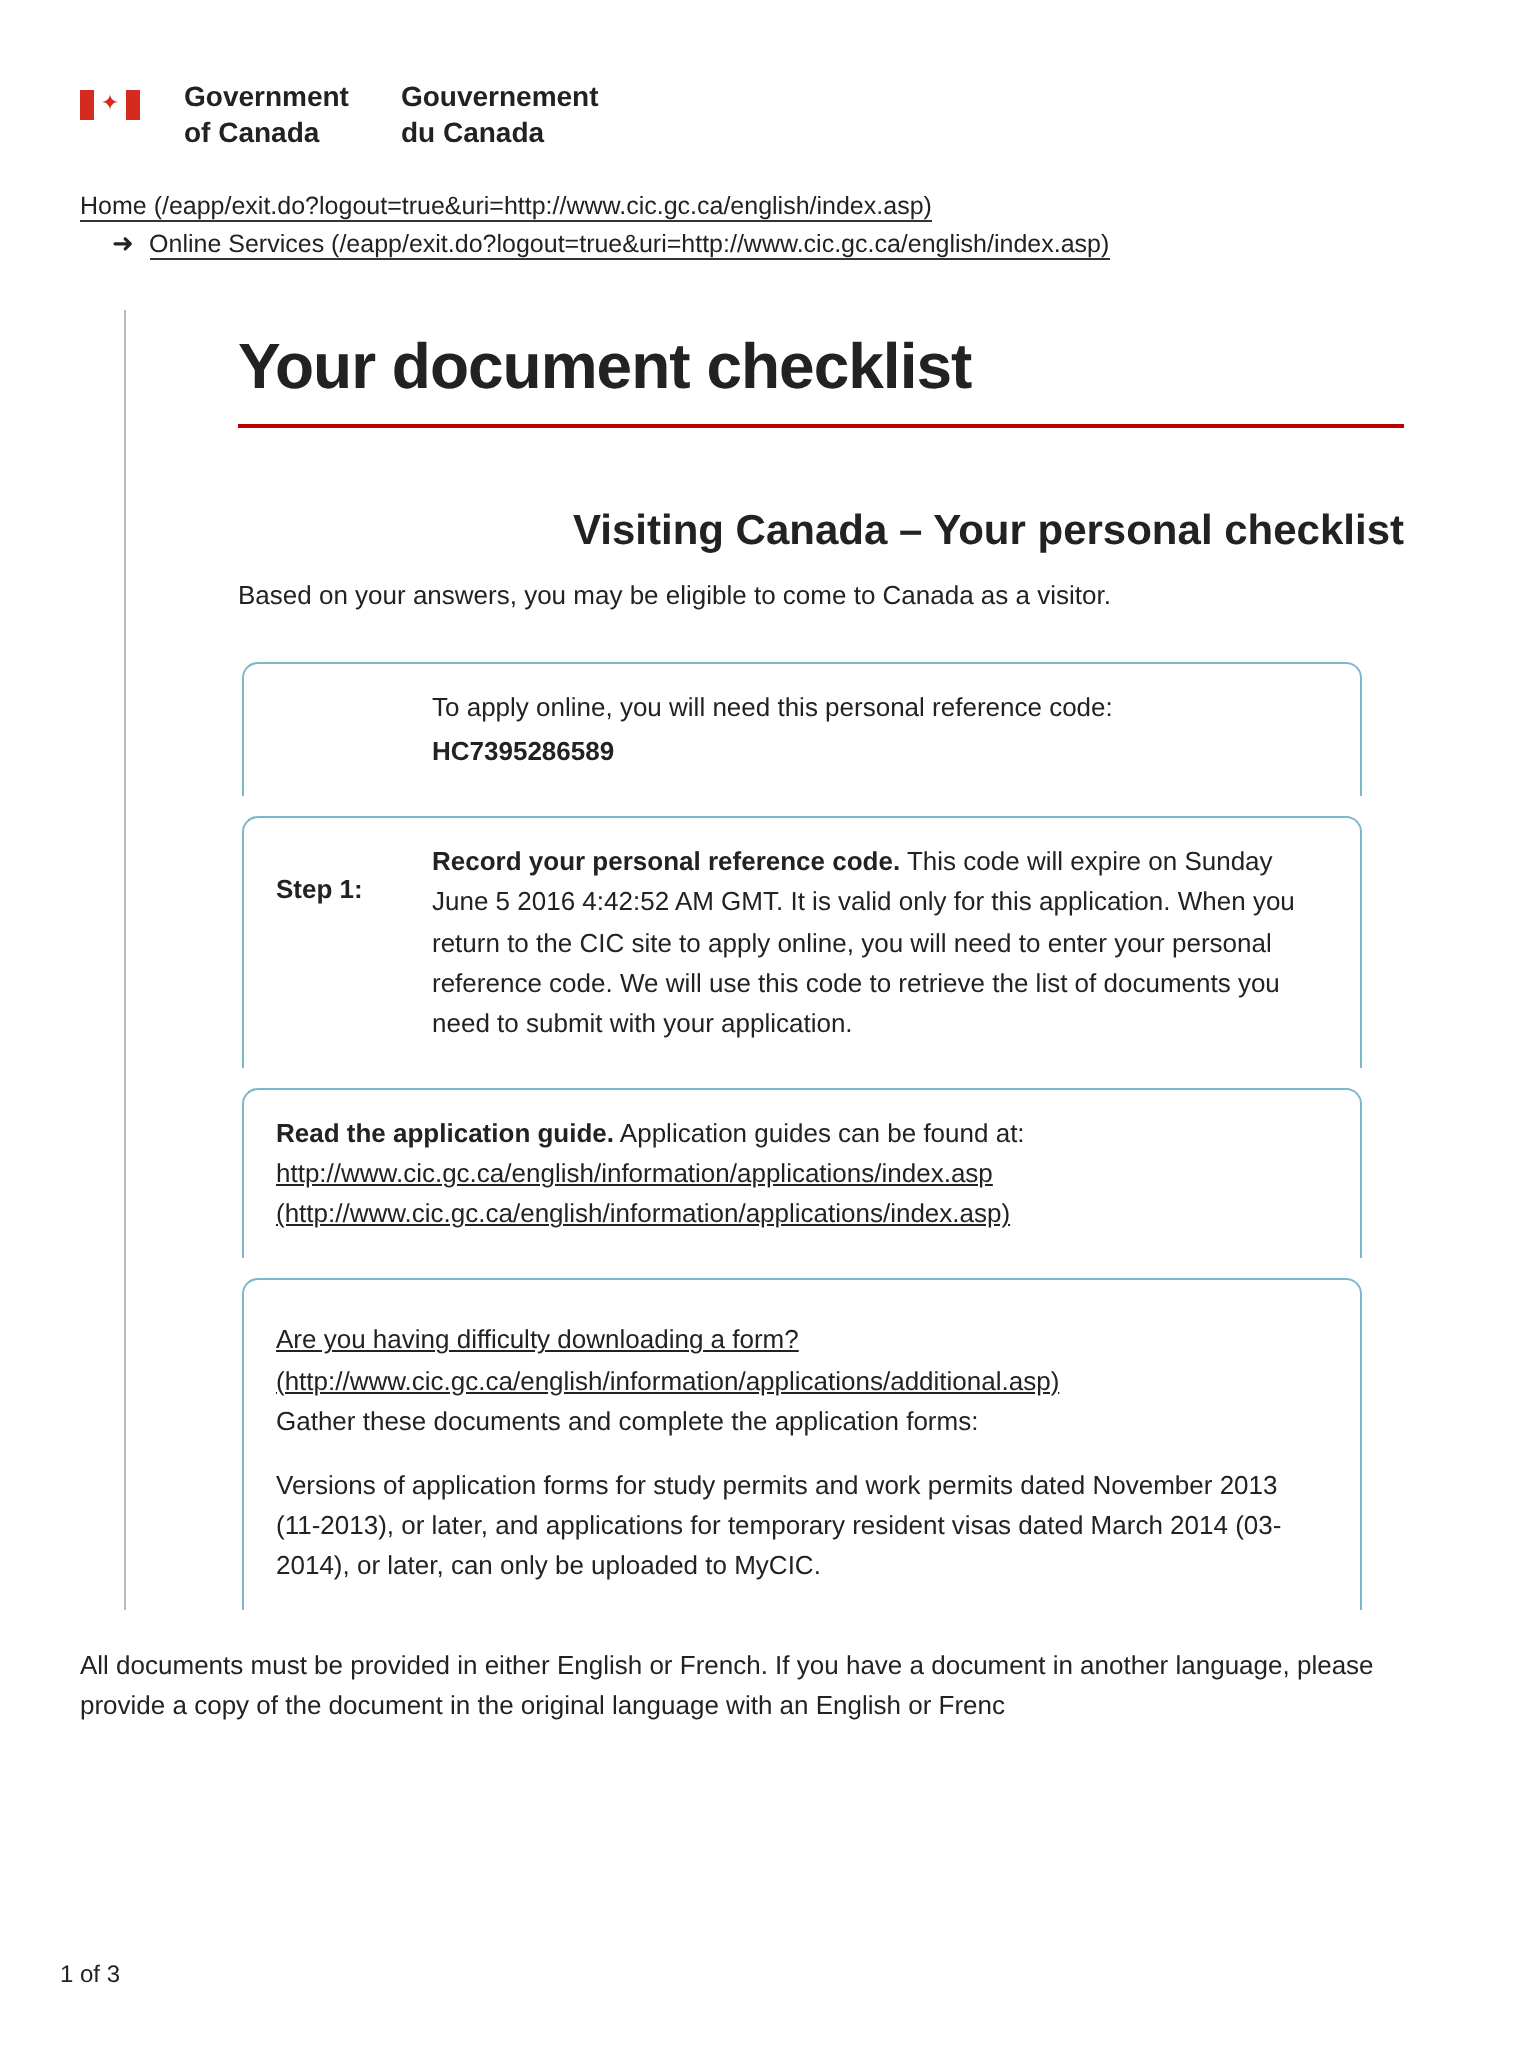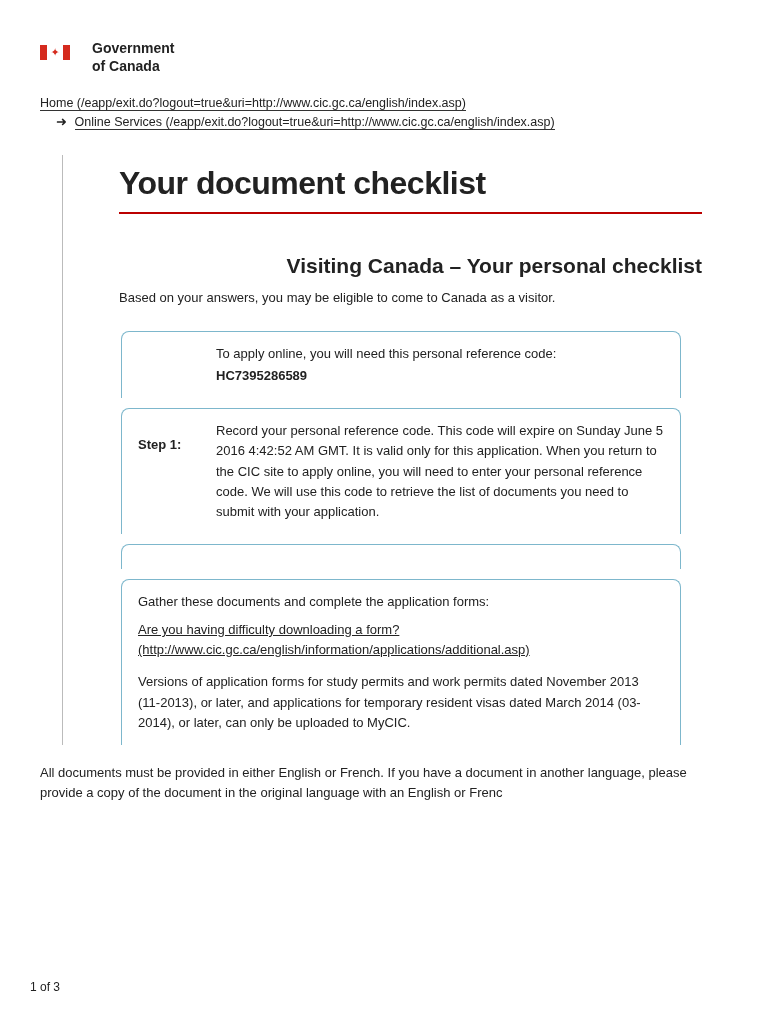--- a/index.html
+++ b/index.html
@@ -72,21 +72,21 @@
   .step-label {
     font-weight: bold;
     width: 60px;
     flex-shrink: 0;
     display: flex;
     align-items: flex-start;
     padding-top: 14px;
   }
   .step-label.nocenter { padding-top: 0; }
   .step-body { flex: 1; }
-  .step-body .bold { font-weight: normal; }
+  .step-body .bold { font-weight: bold; }
   .code-line { margin-top: 2px; font-weight: bold; }
   .step-body a, .ulink { text-decoration: underline; color:#222; }
   .footer-note {
     margin-top: 18px;
     line-height: 1.55;
     width: 660px;
   }
   .page-num {
     position: absolute;
     bottom: 30px;
@@ -102,20 +102,24 @@
     <div class="flag-red"></div>
     <div class="flag-white">
         <span class="flag-leaf">✦</span>
       </div>
     <div class="flag-red"></div>
   </div>
   <div class="gov-label">
     <div class="gov-col">
       <span>Government</span>
       <span>of Canada</span>
+    </div>
+    <div class="gov-col">
+      <span>Gouvernement</span>
+      <span>du Canada</span>
     </div>
   </div>
 </div>
 
 <div class="breadcrumb-row">
   <span class="breadcrumb">Home (/eapp/exit.do?logout=true&amp;uri=http://www.cic.gc.ca/english/index.asp)</span>
 </div>
 <div class="breadcrumb-row">
   <span class="arrow">➜</span>
   <span class="breadcrumb">Online Services (/eapp/exit.do?logout=true&amp;uri=http://www.cic.gc.ca/english/index.asp)</span>
@@ -138,26 +142,29 @@
 
   <div class="step-box">
     <div class="step-label">Step 1:</div>
     <div class="step-body">
       <span class="bold">Record your personal reference code.</span><span> This code will expire on Sunday June 5 2016 4:42:52 AM GMT. It is valid only for this application. When you return to the CIC site to apply online, you will need to enter your personal reference code. We will use this code to retrieve the list of documents you need to submit with your application.</span>
     </div>
   </div>
 
 
   <div class="step-box">
+    <div class="step-body">
+      <span class="bold">Read the application guide.</span><span>  Application guides can be found at: </span><span class="ulink">http://www.cic.gc.ca/english/information/applications/index.asp (http://www.cic.gc.ca/english/information/applications/index.asp)</span>
+    </div>
   </div>
 
   <div class="step-box">
     <div class="step-body">
+      <div style="margin-top:8px;"><span class="ulink">Are you having difficulty downloading a form? (http://www.cic.gc.ca/english/information/applications/additional.asp)</span></div>
       <div>Gather these documents and complete the application forms:</div>
-      <div style="margin-top:8px;"><span class="ulink">Are you having difficulty downloading a form? (http://www.cic.gc.ca/english/information/applications/additional.asp)</span></div>
       <div style="margin-top:12px;">Versions of application forms for study permits and work permits dated November 2013 (11-2013), or later, and applications for temporary resident visas dated March 2014 (03-2014), or later, can only be uploaded to MyCIC.</div>
     </div>
   </div>
 
 </div>
 
 <p class="footer-note">All documents must be provided in either English or French. If you have a document in another language, please provide a copy of the document in the original language with an English or Frenc</p>
 
 <div class="page-num">1 of 3</div>
 

